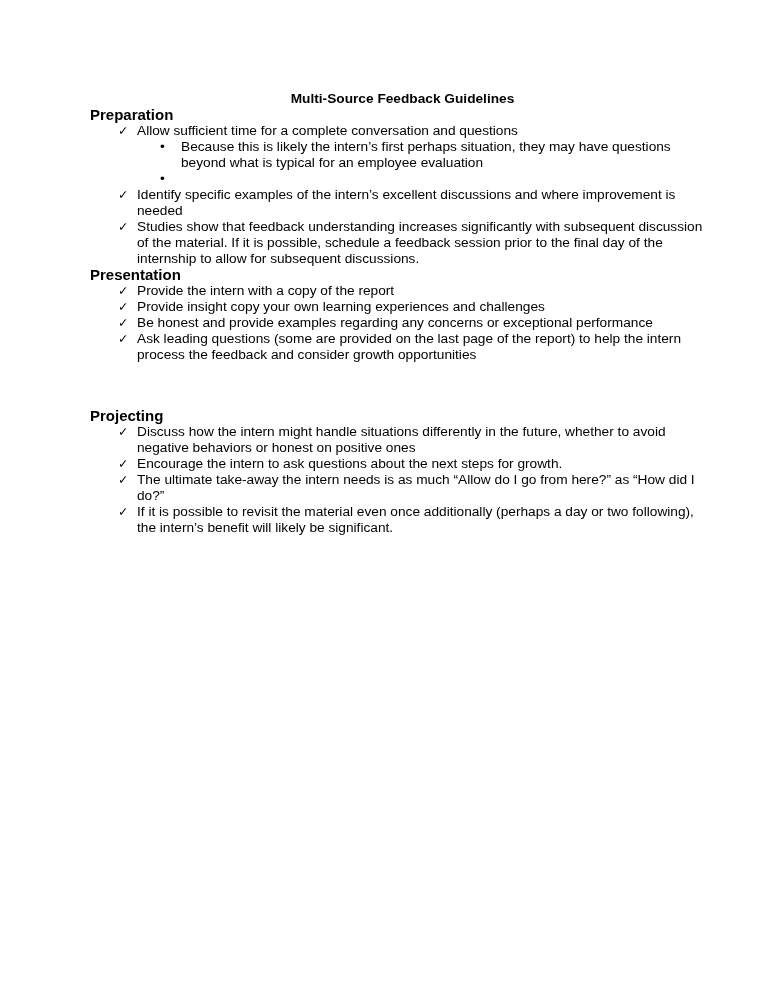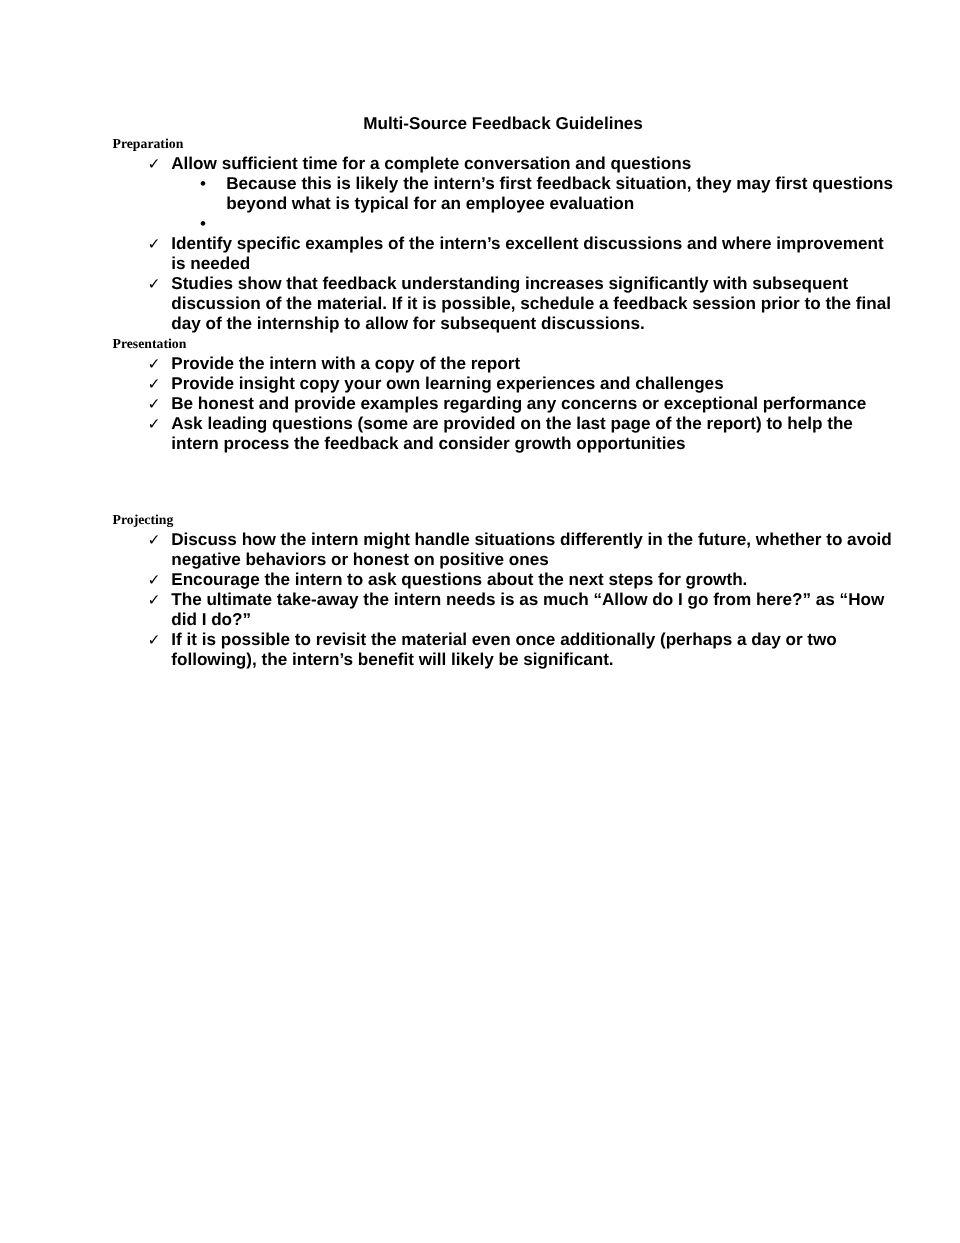--- a/index.html
+++ b/index.html
@@ -19,57 +19,56 @@
     padding: 91px 53px 0 90px;
     background: #ffffff;
   }
   .doc-title {
     font-size: 13.7px;
     line-height: 16px;
     font-weight: bold;
     text-align: center;
   }
   .section-heading {
-    font-size: 11px;
+    font-size: 15px;
     line-height: 16px;
     font-weight: bold;
-    font-family: Liberation Serif, serif;
   }
   .doc-section { margin-top: 0; }
   #sections .doc-section:nth-child(2) { }
   #sections .doc-section:nth-child(3) { margin-top: 45px; }
   ul { list-style: none; }
   .row { display: flex; align-items: flex-start; }
   .row.l1 { padding-left: 28px; }
   .row.l1 > .marker { width: 19px; flex-shrink: 0; }
   .row.l2 { padding-left: 70px; }
   .row.l2 > .marker { width: 21px; flex-shrink: 0; }
   .marker.check { font-size: 12.5px; }
   .marker.bullet { font-size: 13.7px; }
-  .item-text { flex: 1 1 auto; font-weight: bold; }
+  .item-text { flex: 1 1 auto; }
 </style>
 </head>
 <body>
 
 <div class="page">
   <h1 class="doc-title">Multi-Source Feedback Guidelines</h1>
   <div id="sections">
       <section class="doc-section">
         <h2 class="section-heading">Preparation</h2>
         <ul class="check-list">
           <li class="check-item">
             <div class="row l1">
               <span class="marker check">✓</span>
               <span class="item-text">Allow sufficient time for a complete conversation and questions</span>
             </div>
             <ul class="bullet-list">
               <li class="bullet-item">
                 <div class="row l2">
                   <span class="marker bullet">•</span>
-                  <span class="item-text">Because this is likely the intern’s first feedback situation, they may first questions beyond what is typical for an employee evaluation</span>
+                  <span class="item-text">Because this is likely the intern’s first perhaps situation, they may have questions beyond what is typical for an employee evaluation</span>
                 </div>
               </li>
               <li class="bullet-item">
                 <div class="row l2">
                   <span class="marker bullet">•</span>
                 </div>
               </li>
             </ul>
           </li>
           <li class="check-item">

